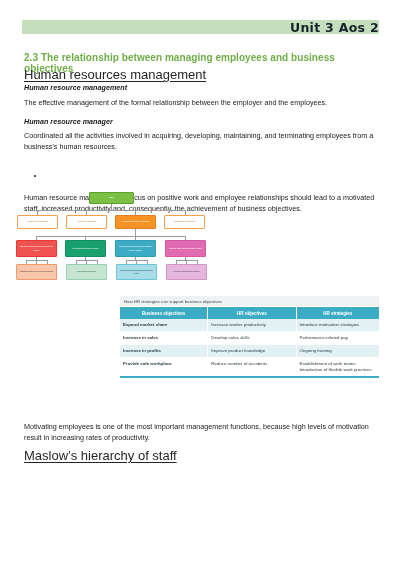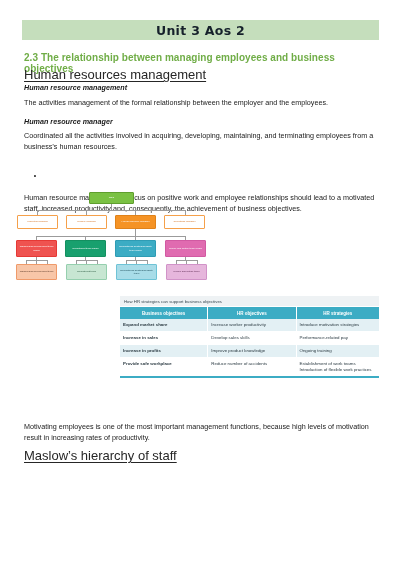--- a/index.html
+++ b/index.html
@@ -15,23 +15,23 @@
     position:relative;
     width:400px;height:566px;
     padding:0;
     box-sizing:border-box;
   }
 
   
   .banner{
     position:absolute;
     left:22px; top:20px;
-    width:357px; height:20px;
+    width:357px; height:14px;
     background:#c5debc;
-    display:flex;align-items:center;justify-content:center;
+    display:flex;align-items:center;justify-content:flex-end;
   }
   .banner-title{
     font-family:"DejaVu Sans", sans-serif;
     font-weight:bold;
     font-size:12.5px;
     color:#16212b;
     letter-spacing:.3px;
   }
 
   
@@ -160,21 +160,21 @@
   <div class="banner">
     <span class="banner-title">Unit 3 Aos 2</span>
   </div>
 
   <div class="content sec-head" style="top:52px;">2.3 The relationship between managing employees and business objectives</div>
 
   <div class="content sub-under" style="top:67px;">Human resources management</div>
 
   <div class="content bold-ital" style="top:83px;">Human resource management</div>
 
-  <div class="content para" style="top:97px;">The activities management of the formal relationship between the employer and the employees.</div>
+  <div class="content para" style="top:97px;">The effective management of the formal relationship between the employer and the employees.</div>
 
   <div class="content bold-ital" style="top:117px;">Human resource manager</div>
 
   <div class="content para" style="top:130px;">Coordinated all the activities involved in acquiring, developing, maintaining, and terminating employees from a business’s human resources.</div>
 
 
   <div class="content" style="top:170px;">
     <div class="bullet-wrap">
       <span class="bullet-dot">•</span>
       <span class="bullet-text">Human resource management’s focus on positive work and employee relationships should lead to a motivated staff, increased productivity and, consequently, the achievement of business objectives.</span>

